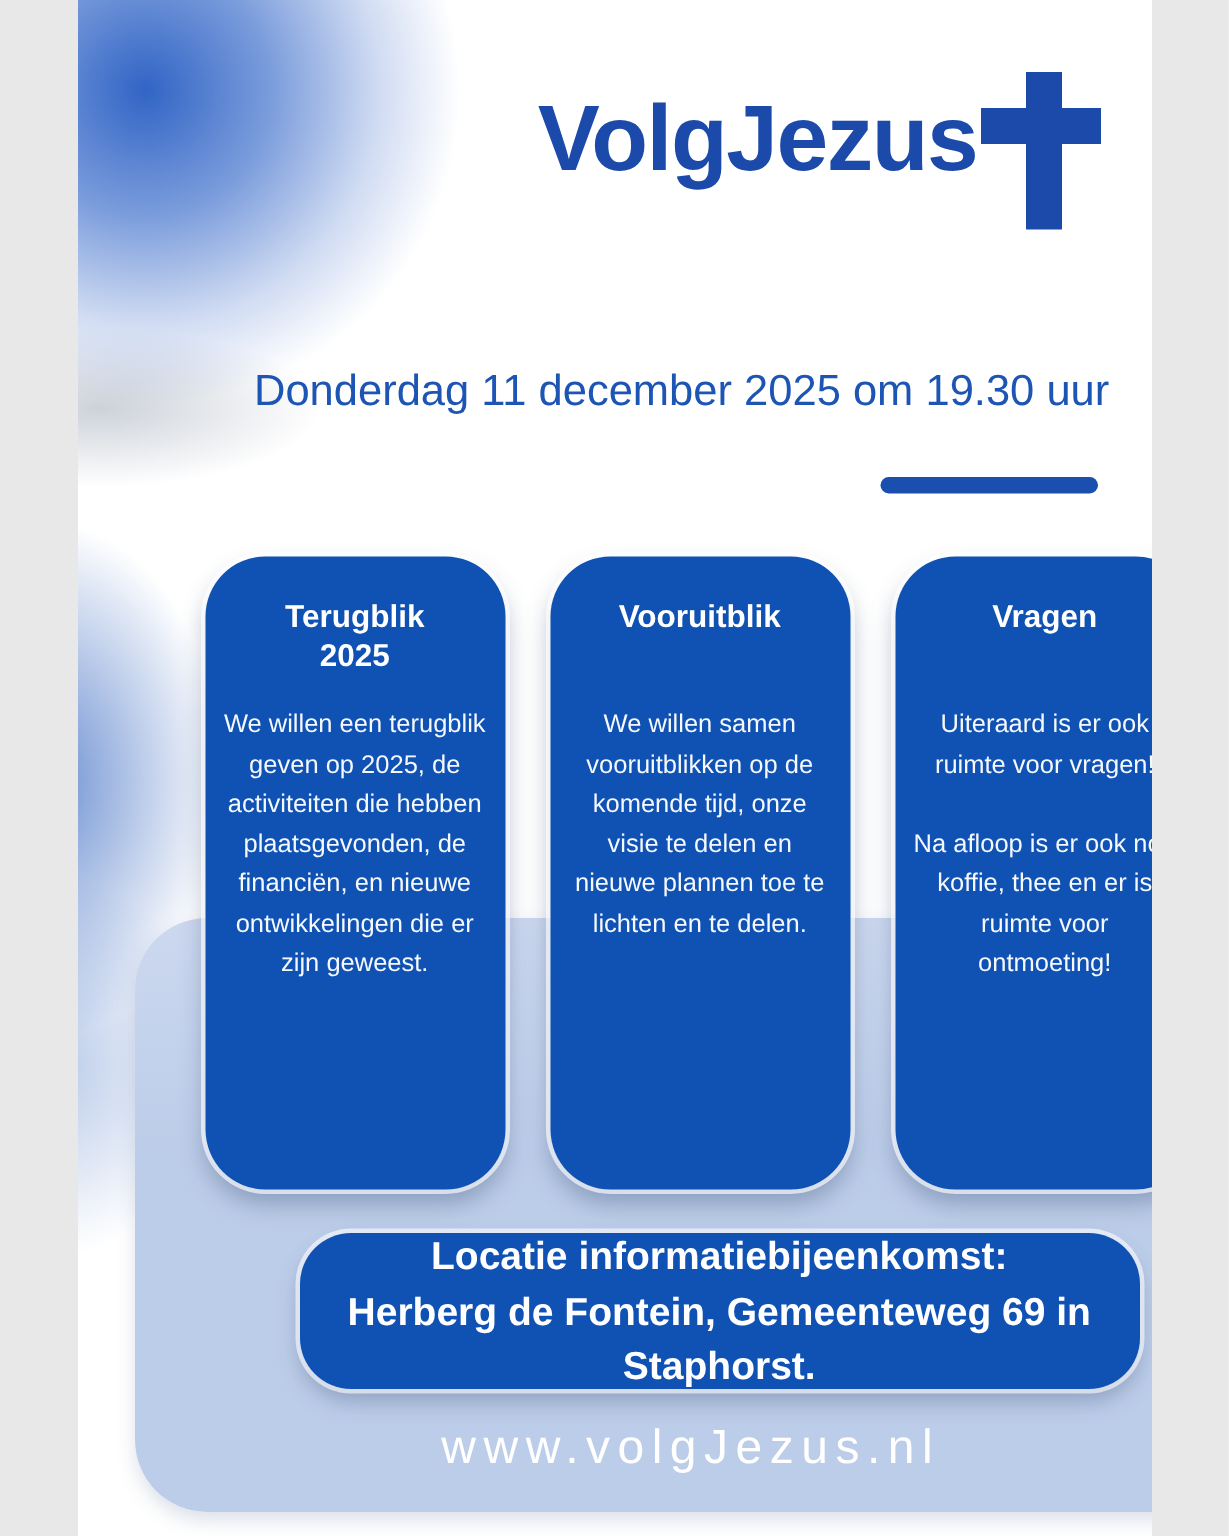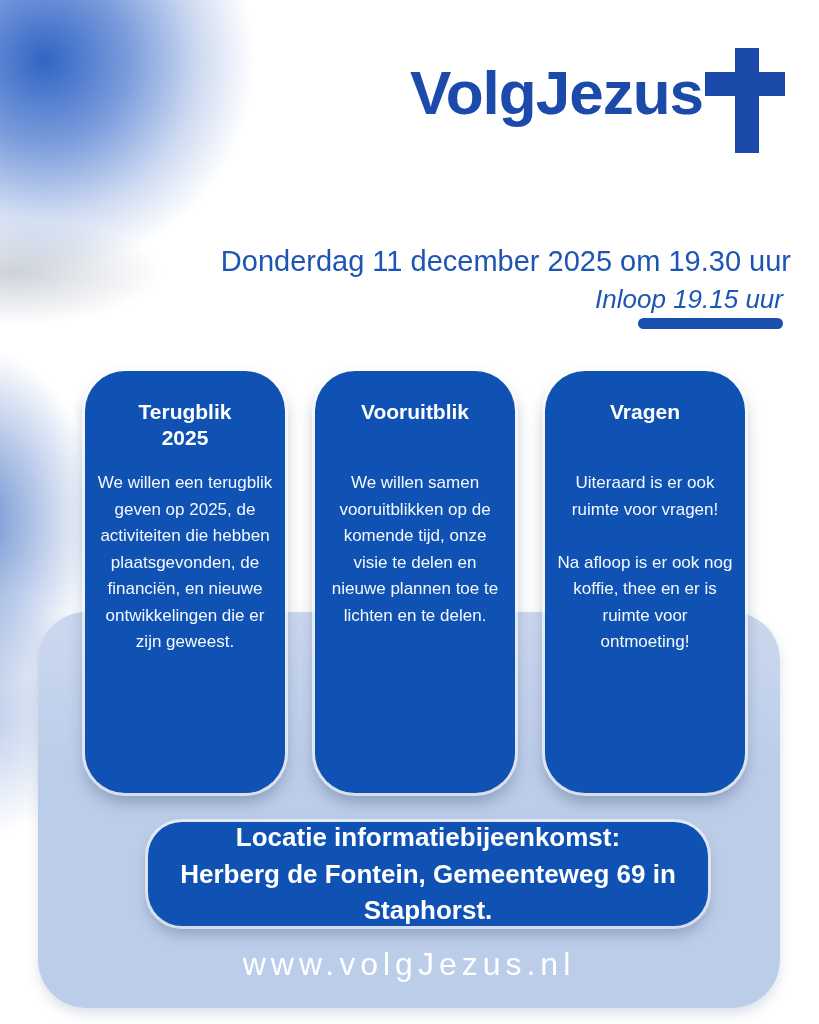--- a/index.html
+++ b/index.html
@@ -1,18 +1,18 @@
 <!DOCTYPE html>
 <html><head>
 <meta charset="utf-8">
 <style>
   html,body{margin:0;padding:0;background:#e8e8e8;}
   .page{
     position:relative;
-    width:819px;height:1024px;
+    width:716px;height:1024px;
     margin:0 auto;
     overflow:hidden;
     font-family:"Liberation Sans","DejaVu Sans",sans-serif;
     background:
       radial-gradient(circle 300px at 45px 60px,  rgba(38,92,194,0.95) 0%, rgba(42,96,198,0.62) 28%, rgba(70,115,205,0.25) 52%, rgba(120,150,215,0) 70%),
       radial-gradient(ellipse 210px 75px  at 15px 272px, rgba(150,160,176,0.48) 0%, rgba(160,168,182,0) 70%),
       radial-gradient(ellipse 170px 240px at -25px 520px, rgba(66,112,196,0.80) 0%, rgba(90,130,205,0) 72%),
       radial-gradient(ellipse 150px 170px at -20px 710px, rgba(95,135,205,0.45) 0%, rgba(120,150,215,0) 75%),
       #ffffff;
   }
@@ -92,21 +92,20 @@
     <div class="logo-text">VolgJezus</div>
     <div class="cross">
       <div class="h"></div>
       <div class="v"></div>
     </div>
   </div>
 
 
   <div class="date-line">Donderdag 11 december 2025 om 19.30 uur</div>
 
-  <div class="doors-open">Inloop 19.15 uur</div>
   <div class="doors-bar"></div>
 
   <div class="panel"></div>
 
   <div class="cards">
     <div class="card">
       <div class="card-title">Terugblik
 2025</div>
       <div class="card-body">We willen een terugblik geven op 2025, de activiteiten die hebben plaatsgevonden, de financiën, en nieuwe ontwikkelingen die er zijn geweest.</div>
     </div>

